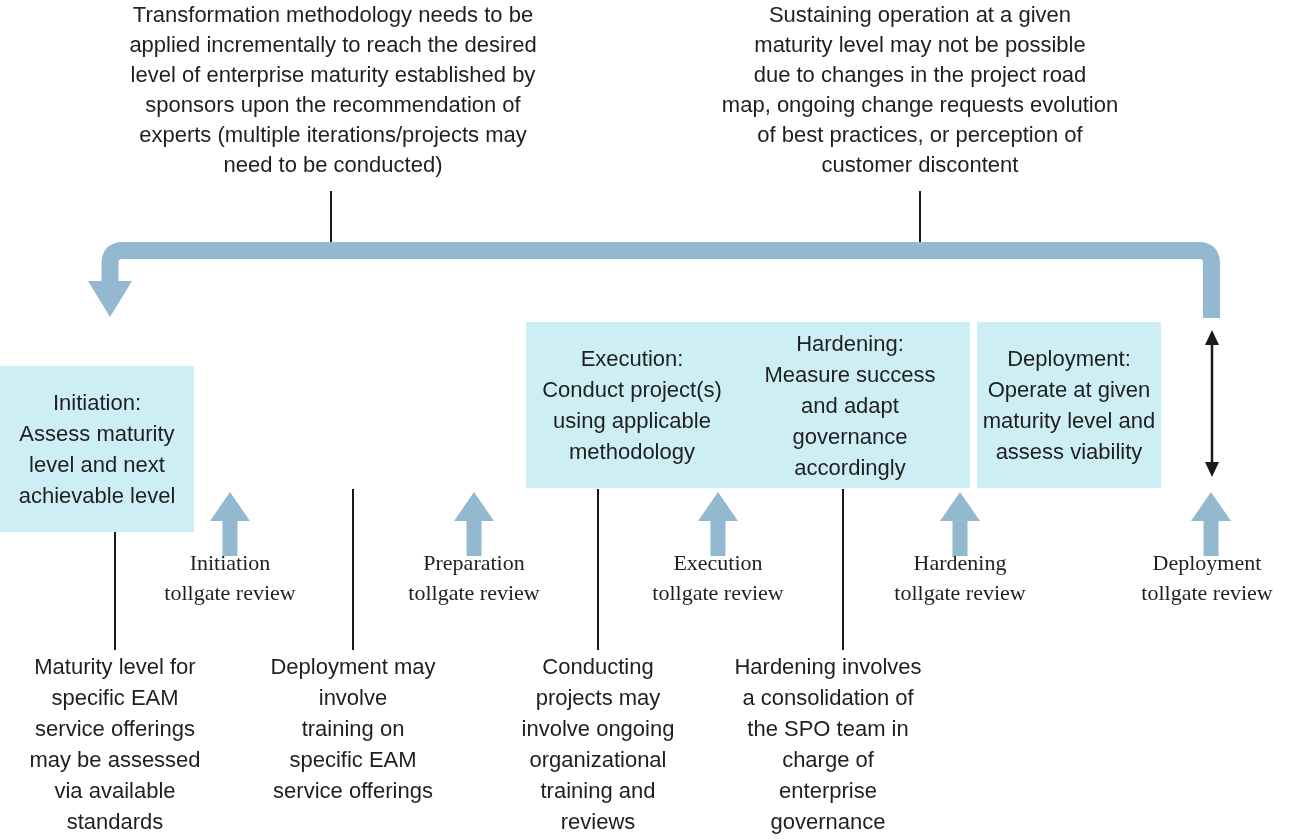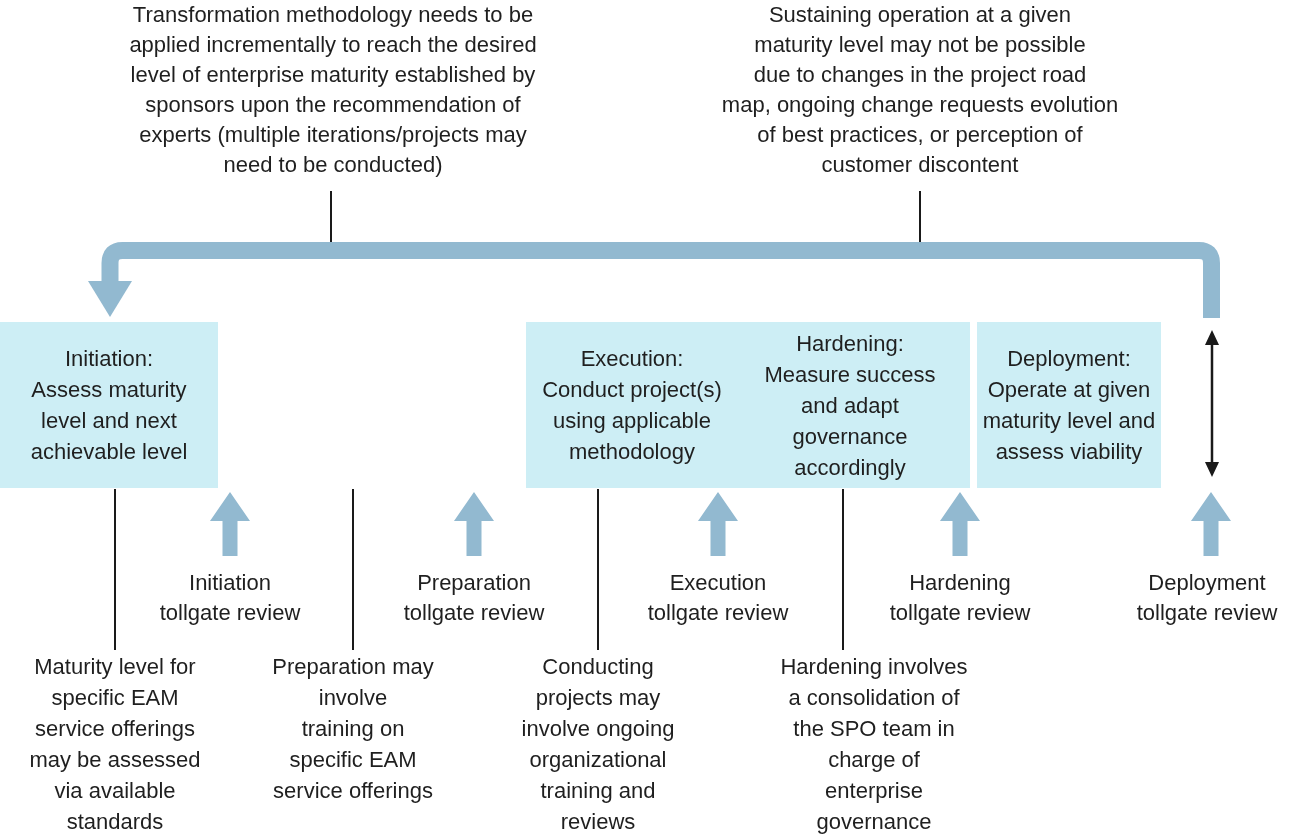--- a/index.html
+++ b/index.html
@@ -42,26 +42,27 @@
     display: flex;
     align-items: center;
     justify-content: center;
     text-align: center;
     white-space: pre-line;
     font-size: 22px;
     line-height: 31px;
   }
   .tollgate-label {
     position: absolute;
-    top: 568px;
+    top: 548px;
     width: 220px;
     text-align: center;
     white-space: pre-line;
     font-size: 22px;
     line-height: 30px;
+    font-family: Liberation Serif, serif;
   }
   .bottom-note {
     position: absolute;
     top: 651px;
     width: 236px;
     text-align: center;
     white-space: pre-line;
     font-size: 22px;
     line-height: 31px;
   }
@@ -101,21 +102,21 @@
 sponsors upon the recommendation of
 experts (multiple iterations/projects may
 need to be conducted)</div>
   <div class="top-note" style="left:670px; width:500px;">Sustaining operation at a given
 maturity level may not be possible
 due to changes in the project road
 map, ongoing change requests evolution
 of best practices, or perception of
 customer discontent</div>
 
-  <div class="stage-box" style="left:0px; width:218px;">Initiation:
+  <div class="stage-box" style="left:0px; width:194px;margin-top:44px;">Initiation:
 Assess maturity
 level and next
 achievable level</div>
   <div class="stage-box" style="left:490px; width:212px;margin-left:36px;">Execution:
 Conduct project(s)
 using applicable
 methodology</div>
   <div class="stage-box" style="left:730px; width:240px;">Hardening:
 Measure success
 and adapt
@@ -136,31 +137,31 @@
 tollgate review</div>
   <div class="tollgate-label" style="left:1097px;">Deployment
 tollgate review</div>
 
   <div class="bottom-note" style="left:-3px;">Maturity level for
 specific EAM
 service offerings
 may be assessed
 via available
 standards</div>
-  <div class="bottom-note" style="left:235px;">Preparation may
+  <div class="bottom-note" style="left:235px;">Deployment may
 involve
 training on
 specific EAM
 service offerings</div>
   <div class="bottom-note" style="left:480px;">Conducting
 projects may
 involve ongoing
 organizational
 training and
 reviews</div>
-  <div class="bottom-note" style="left:756px;">Hardening involves
+  <div class="bottom-note" style="left:710px;">Hardening involves
 a consolidation of
 the SPO team in
 charge of
 enterprise
 governance</div>
 
 </div>
 
 </body></html>

